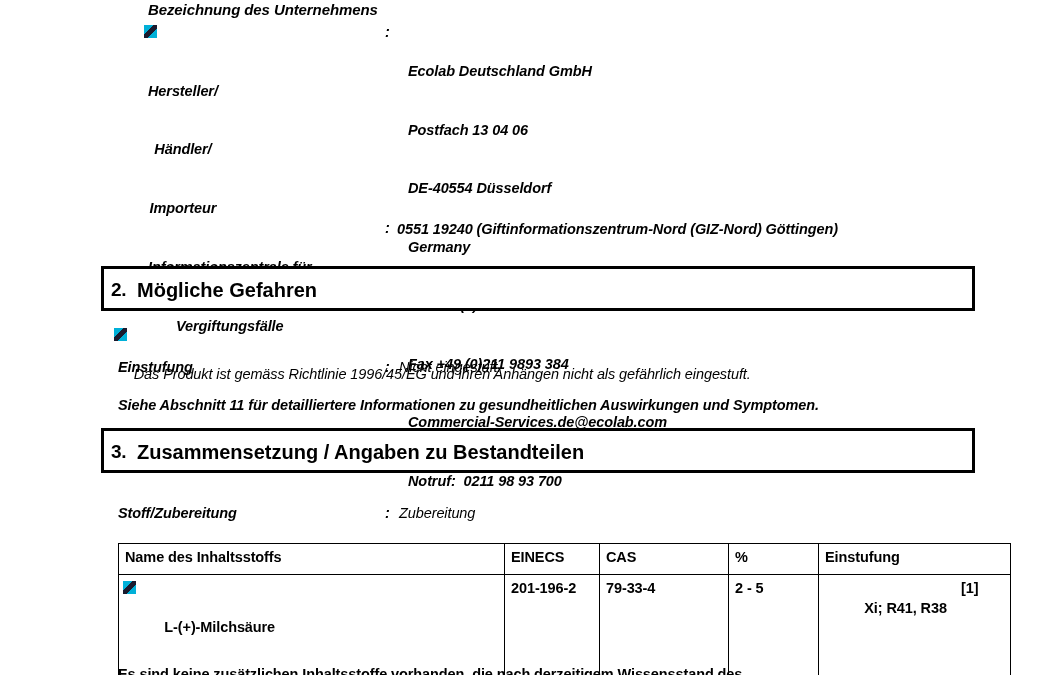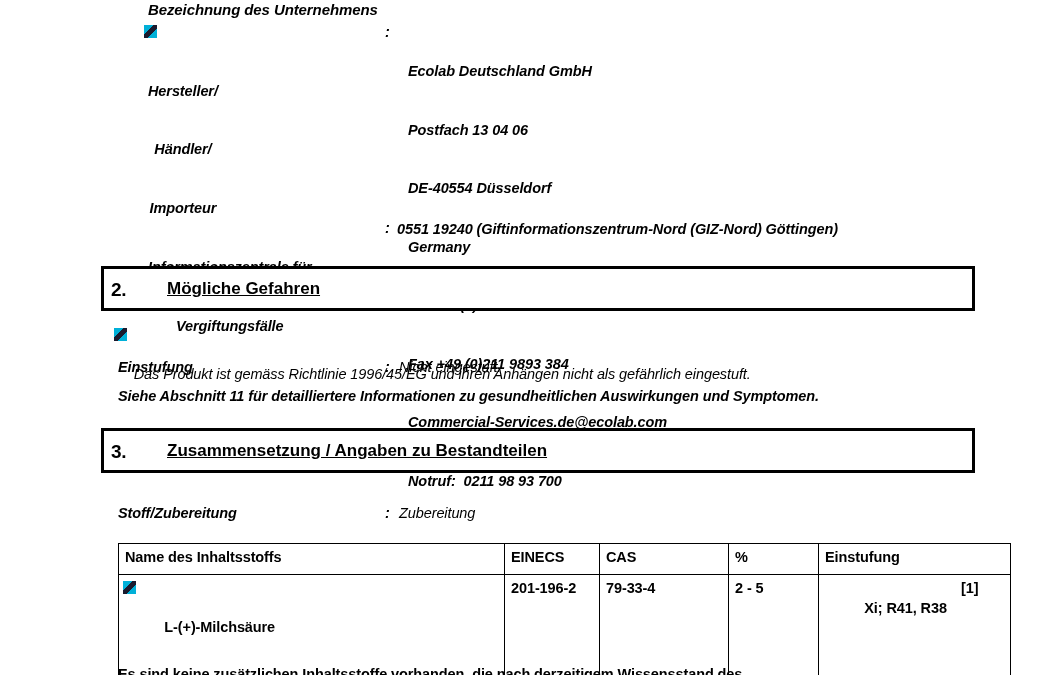--- a/index.html
+++ b/index.html
@@ -58,25 +58,24 @@
   }
   .section-num {
     position: absolute;
     left: 7px;
     font-size: 19px;
     font-weight: bold;
     letter-spacing: -0.3px;
   }
   .section-title {
     position: absolute;
-    left: 63px;
-    font-size: 17px;
+    left: 33px;
+    font-size: 20px;
     font-weight: bold;
     letter-spacing: 0px;
-    text-decoration: underline;
   }
 
   
   .body-line { left: 118px; }
 
   
   .tbl {
     position: absolute;
     left: 118px;
     top: 543px;
@@ -187,21 +186,21 @@
     <span class="marker" style="left:-4px; top:2px;"></span>
     <span>Das Produkt ist gemäss Richtlinie 1996/45/EG und ihren Anhängen nicht als gefährlich eingestuft.</span>
   </div>
 
   <div class="abs t body-line bold" style="top:358px;">Einstufung</div>
 
   <div class="abs t colon" style="top:358px;">:</div>
 
   <div class="abs t normal" style="left:399px; top:358px;">Nicht eingestuft.</div>
 
-  <div class="abs t body-line bold" style="top:387px;">Siehe Abschnitt 11 für detailliertere Informationen zu gesundheitlichen Auswirkungen und Symptomen.</div>
+  <div class="abs t body-line bold" style="top:396px;">Siehe Abschnitt 11 für detailliertere Informationen zu gesundheitlichen Auswirkungen und Symptomen.</div>
 
   <div class="section-box" style="top:428px; height:45px;">
     <div class="section-num" style="top:10px;">3.</div>
     <div class="section-title" style="top:10px;">Zusammensetzung / Angaben zu Bestandteilen</div>
   </div>
 
   <div class="abs t body-line bold" style="top:504px;">Stoff/Zubereitung</div>
 
   <div class="abs t colon" style="top:504px;">:</div>
 

